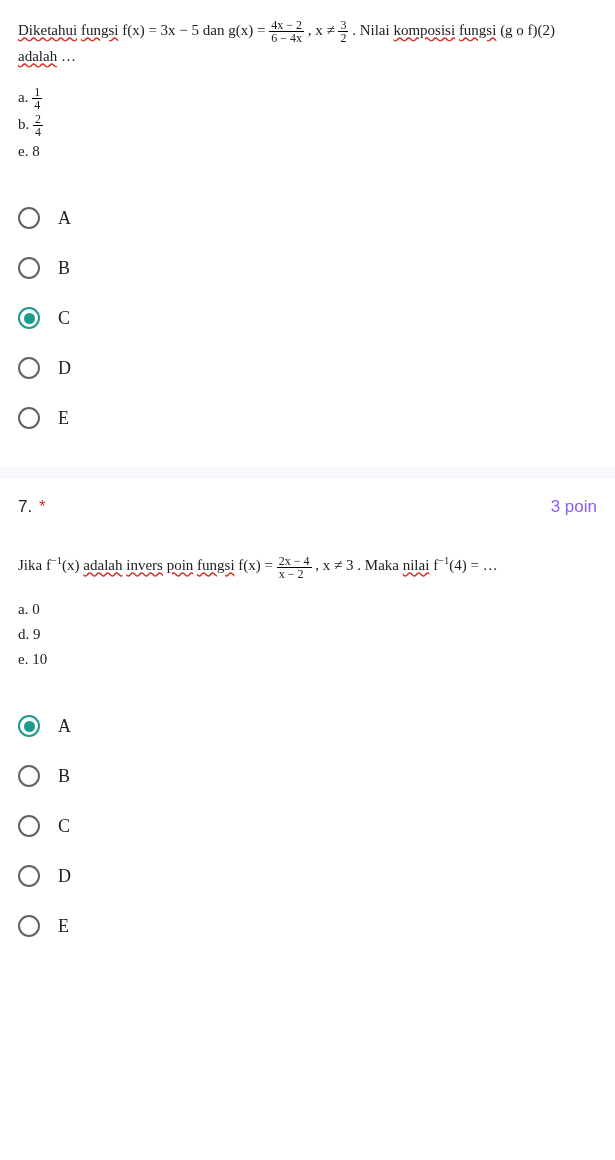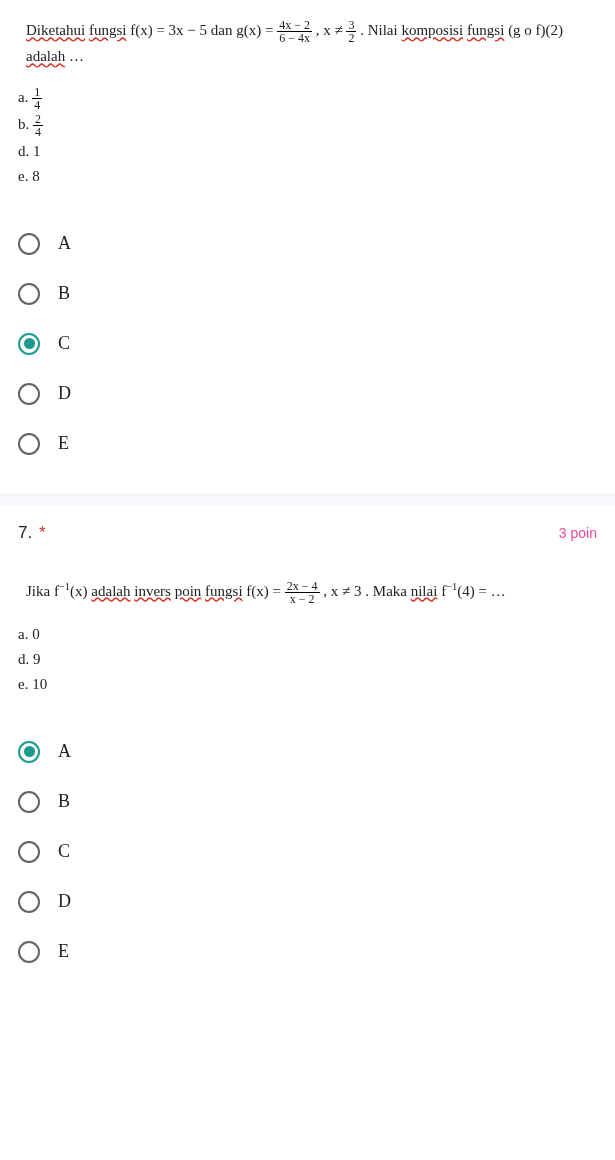--- a/index.html
+++ b/index.html
@@ -20,37 +20,36 @@
   }
   .q-header {
     display: flex;
     justify-content: space-between;
     align-items: baseline;
     font-size: 17px;
     color: #202124;
     margin-bottom: 36px;
   }
   .required { color: #d93025; margin-left: 2px; }
-  .points { color: #ec4899; font-size: 14px; }
+  .points { color: #8b5cf6; font-size: 17px; }
   .stem {
     font-family: "Times New Roman", serif;
     font-size: 15px;
     line-height: 1.6;
     margin-bottom: 18px;
-    margin-left: 8px;
   }
   .stem .spell {
     text-decoration-line: underline;
     text-decoration-style: wavy;
     text-decoration-color: #d93025;
   }
   .frac {
     display: inline-block;
     vertical-align: middle;
-    text-align: center;
+    text-align: left;
     font-size: 12px;
     line-height: 1;
   }
   .frac .num { display:block; border-bottom:1px solid #000; padding:0 2px; }
   .frac .den { display:block; padding:0 2px; }
   .answers-short {
     font-family: "Times New Roman", serif;
     font-size: 15px;
     line-height: 1.55;
     margin-bottom: 30px;
@@ -130,21 +129,20 @@
         <span class="den">4</span>
       </span>
     </div>
     <div class="row">
       <span>b.</span>
       <span class="frac">
         <span class="num">2</span>
         <span class="den">4</span>
       </span>
     </div>
-    <div class="row">d. 1</div>
     <div class="row">e. 8</div>
   </div>
 
   <div class="radio-group">
     <div class="radio-row">
       <span class="radio-circle"></span>
       <span class="radio-label">A</span>
     </div>
     <div class="radio-row">
       <span class="radio-circle"></span>

